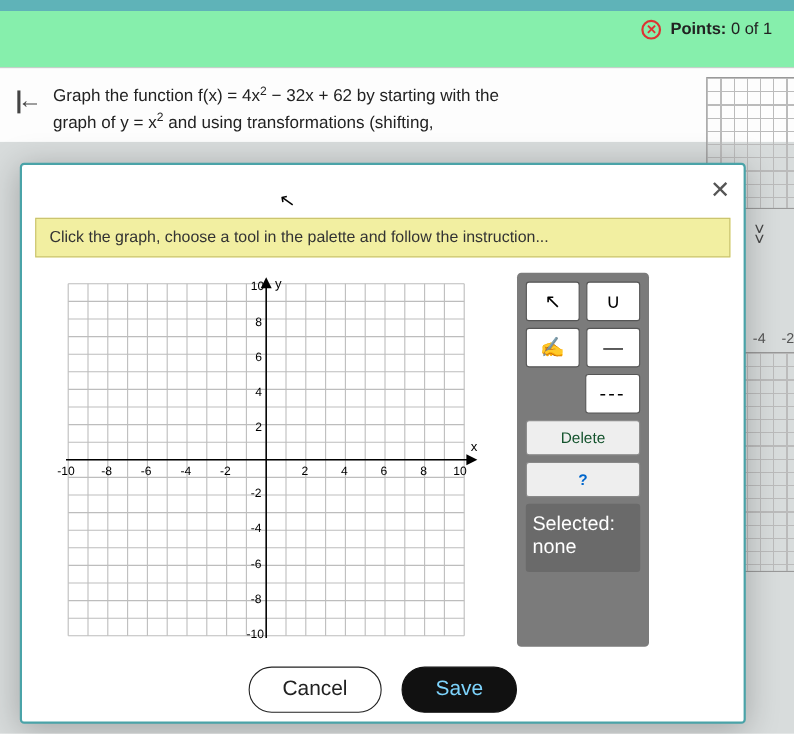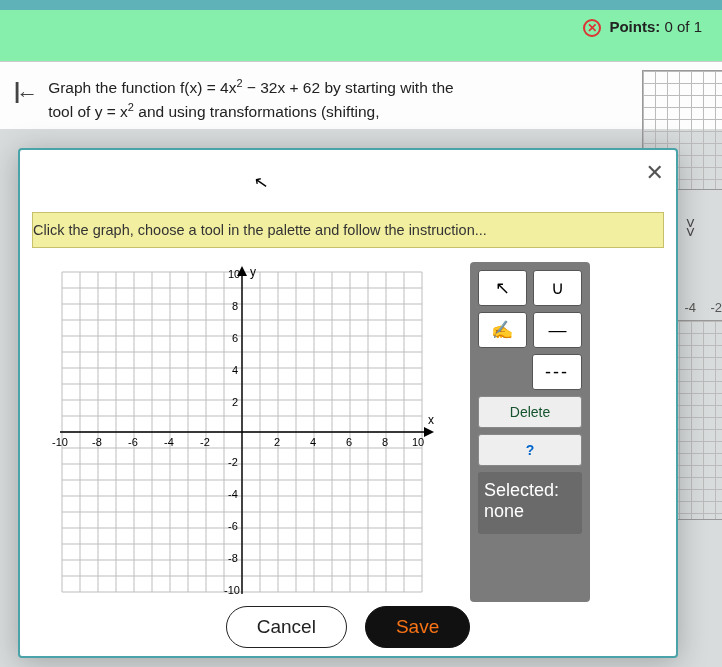--- a/index.html
+++ b/index.html
@@ -55,22 +55,22 @@
   }
   .modal-close {
     position:absolute; right:12px; top:10px; font-size:22px; color:#555;
     cursor:pointer; font-weight:300;
   }
   .cursor-fake {
     position:absolute; left:234px; top:22px; font-size:17px; color:#000;
     transform:rotate(-10deg);
   }
   .hint {
-    margin-top:50px; background:#f2efa1; border:1px solid #c7c06b;
-    padding:9px 0; font-size:14.5px; color:#333; position:relative;
+    margin-top:36px; background:#f2efa1; border:1px solid #c7c06b;
+    padding:9px 12px; font-size:14.5px; color:#333; position:relative;
   }
   .hint-chevrons {
     position:absolute; right:-32px; top:6px; color:#444; font-size:16px;
     line-height:9px; text-align:center; cursor:pointer;
   }
   .workspace { display:flex; margin-top:14px; gap:18px; }
   .graph-box { position:relative; width:420px; height:340px; }
   .graph-svg { width:100%; height:100%; }
   .palette {
     width:120px; background:#7b7b7b; border-radius:4px;
@@ -94,38 +94,38 @@
     padding:8px 6px 12px 6px; font-size:18px;
   }
   .footer-btns {
     position:absolute; bottom:8px; left:0; width:100%;
     display:flex; justify-content:center; gap:18px;
   }
   .btn {
     padding:9px 30px; border-radius:22px; font-size:19px; cursor:pointer;
   }
   .btn-cancel { background:#fff; border:1.5px solid #222; color:#222; }
-  .btn-save { background:#111; border:1.5px solid #111; color:#f97316; }
+  .btn-save { background:#111; border:1.5px solid #111; color:#7dd3fc; }
 </style>
 </head>
 <body>
 
 <div class="teal-bar"></div>
 
 <div class="points-bar">
   <span class="xicon">✕</span>
   <b>Points:</b>
   <span>0 of 1</span>
 </div>
 
 <div class="question-area">
   <div class="back-arrow">|←</div>
   <div class="qtext">
     <span>Graph the function f(x) = 4x</span><span class="sup">2</span><span> − 32x + 62 by starting with the</span><br>
-    <span>tool of y = x</span><span class="sup">2</span><span> and using transformations (shifting,</span><br>
+    <span>graph of y = x</span><span class="sup">2</span><span> and using transformations (shifting,</span><br>
   </div>
 </div>
 
 <div class="mini-grid"></div>
 <div class="mini-ticks">
   <span>-4</span>&nbsp;&nbsp;&nbsp;&nbsp;<span>-2</span>
 </div>
 <div class="mini-grid2"></div>
 
 <div class="modal">

